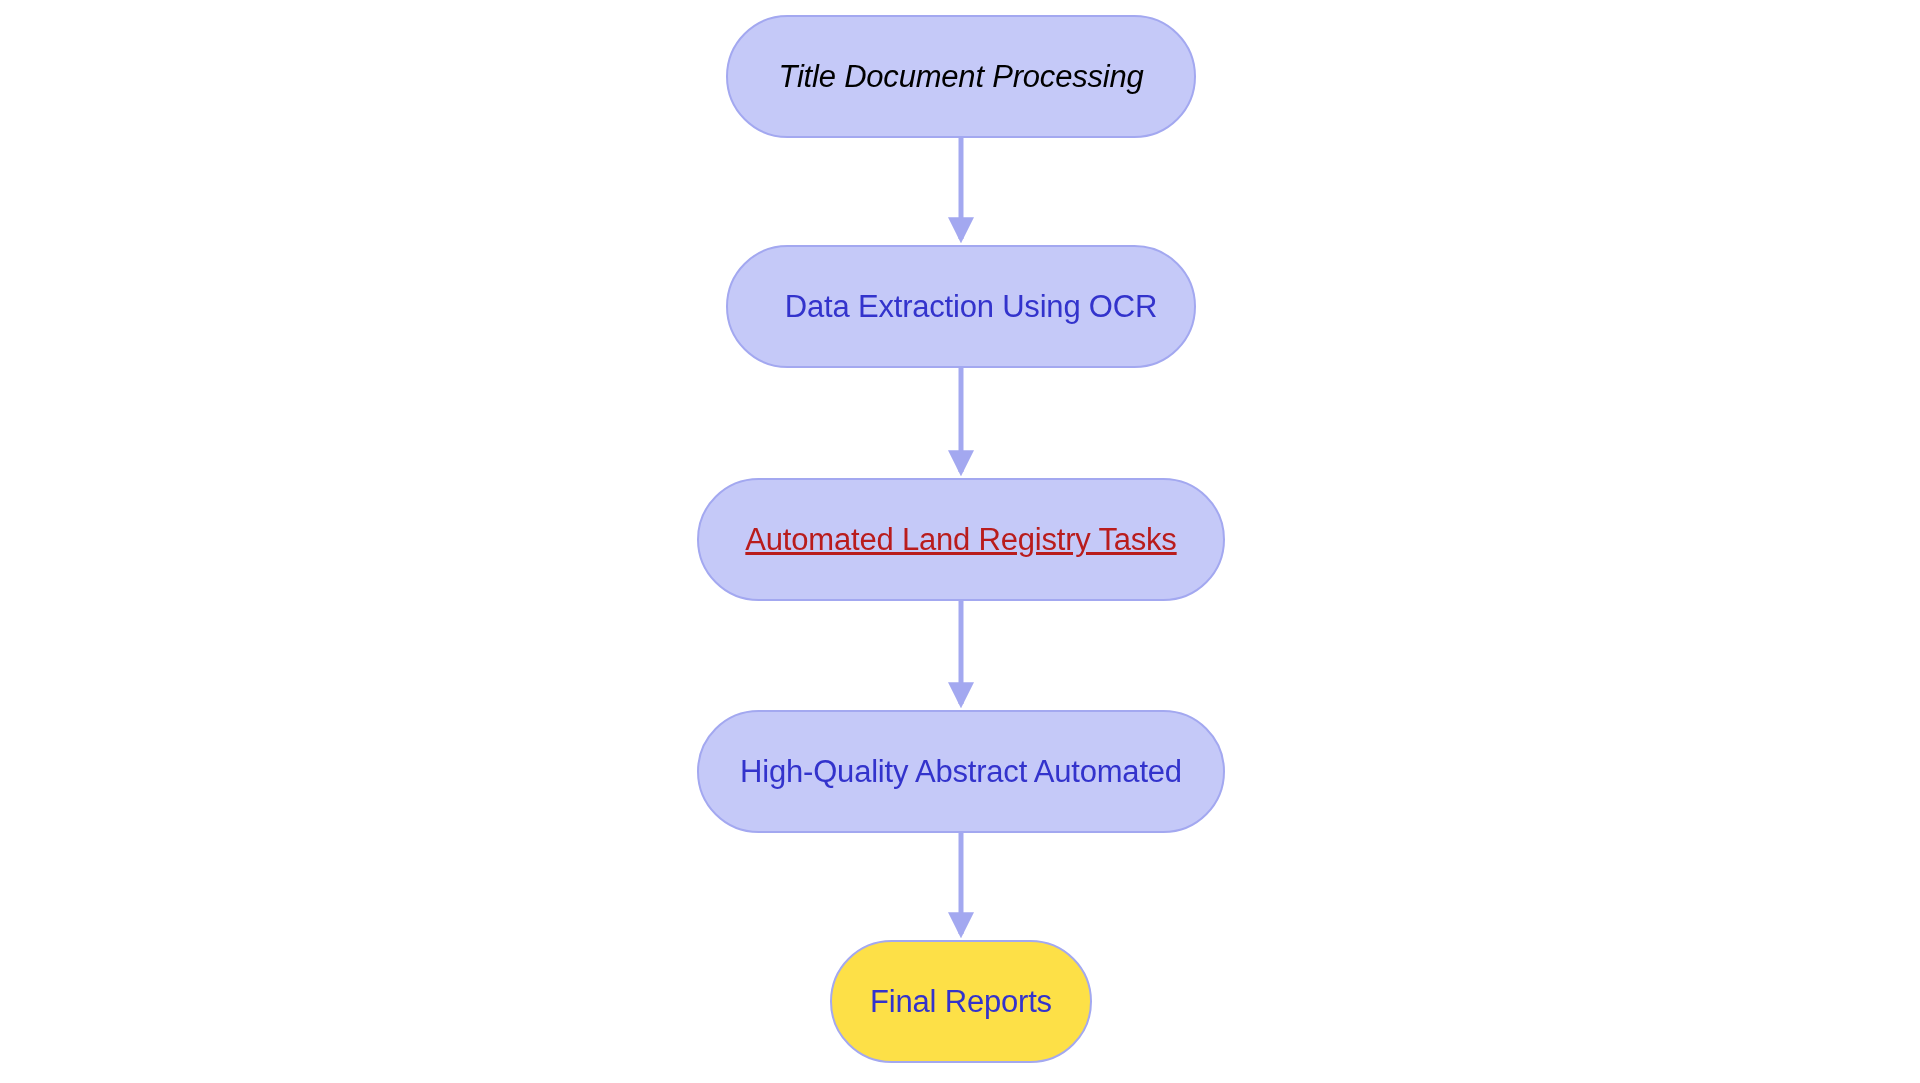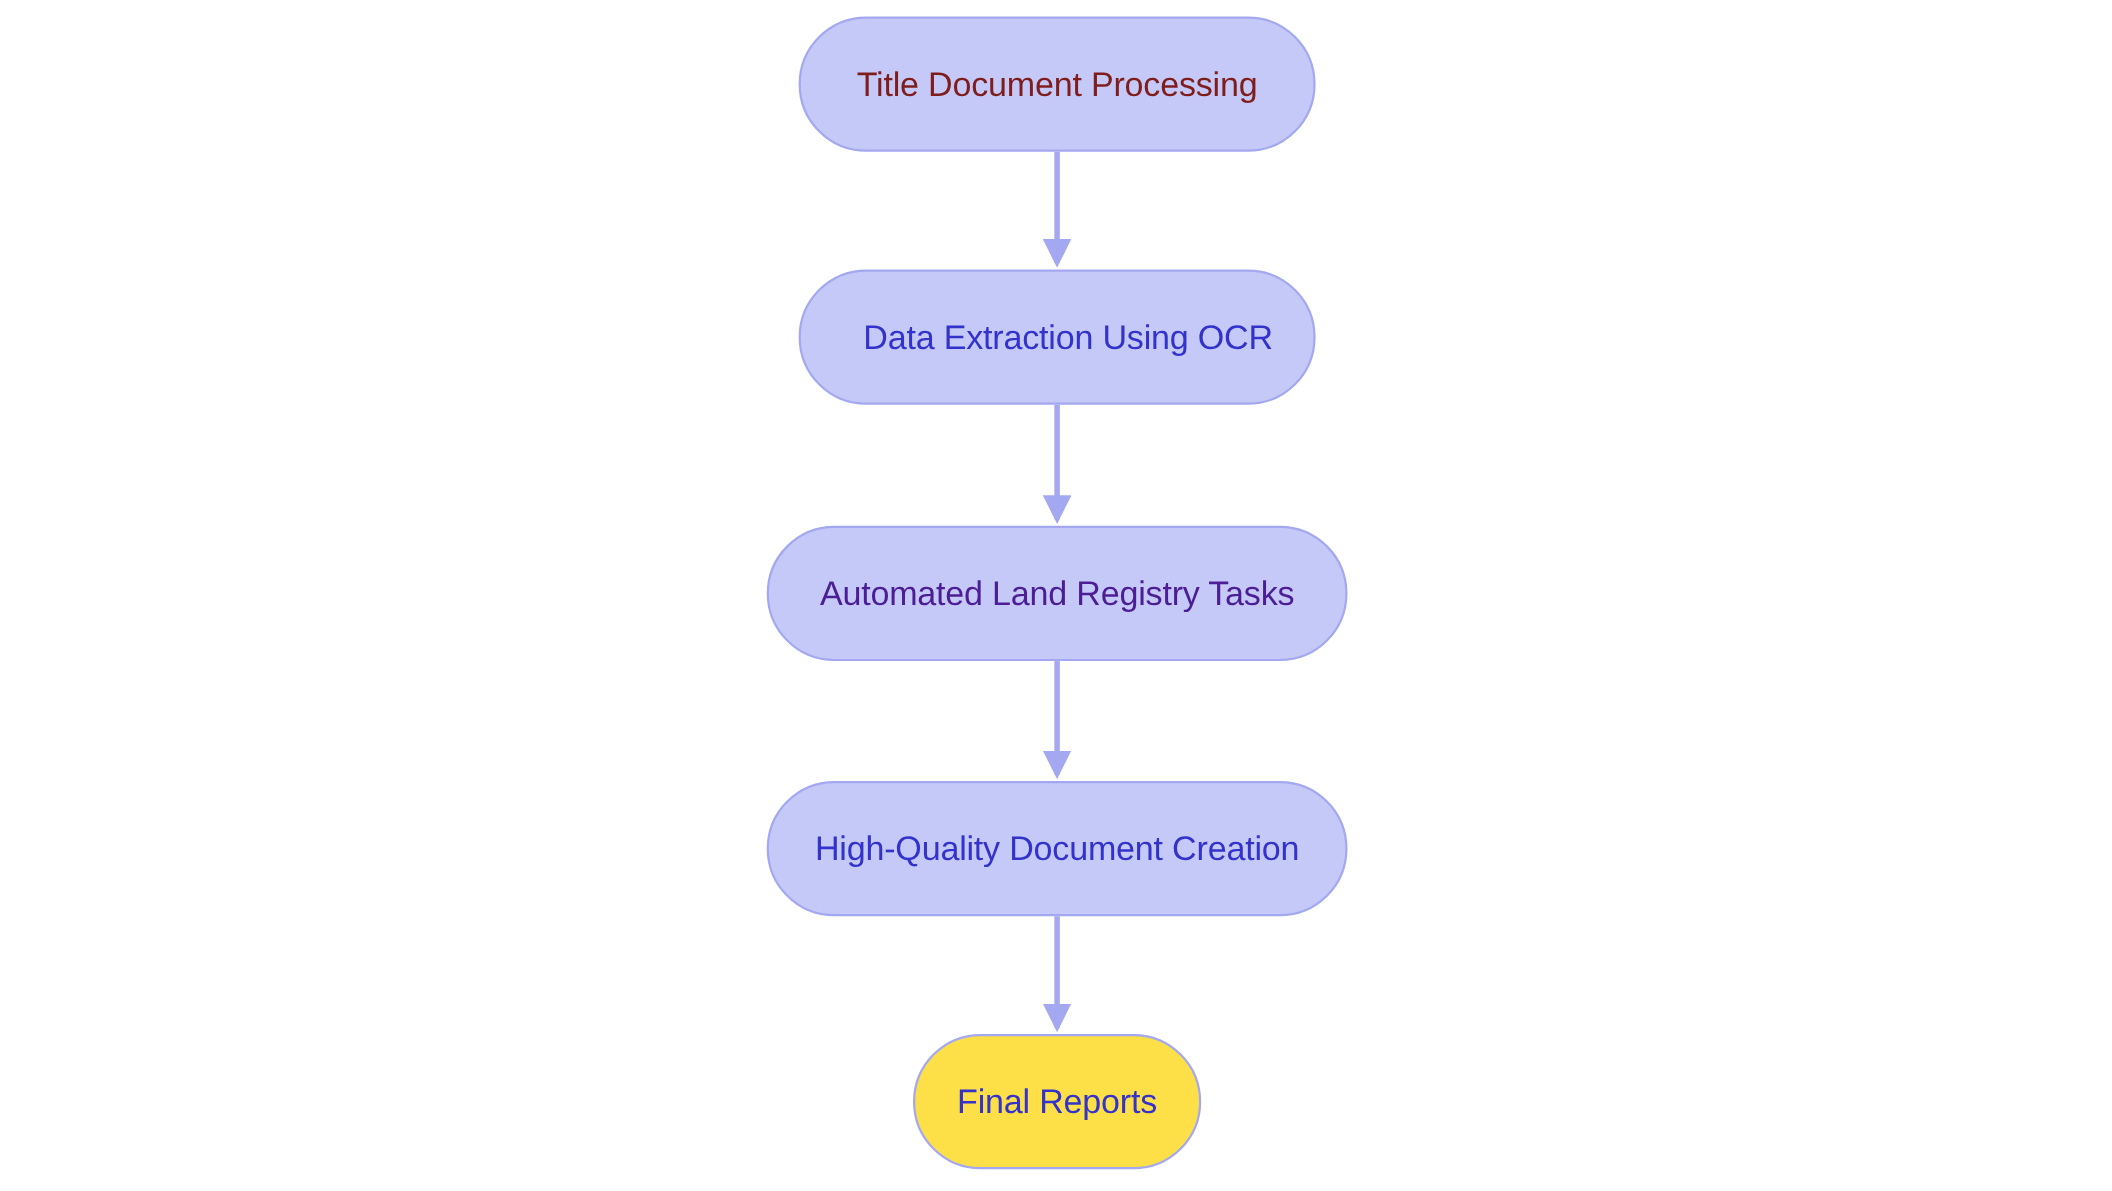--- a/index.html
+++ b/index.html
@@ -87,33 +87,33 @@
       <line x1="961" y1="138" x2="961" y2="239"></line>
       <line x1="961" y1="368" x2="961" y2="472"></line>
       <line x1="961" y1="601" x2="961" y2="704"></line>
       <line x1="961" y1="833" x2="961" y2="934"></line>
     </g>
   </svg>
 
   <div class="node-stack">
 
     <div id="node-0" class="flow-node" style="background: rgb(197, 201, 248); border-color: rgb(163, 168, 240);">
-      <span class="flow-node-label" style="color: #7f1d1d;">Title Document Processing</span>
+      <span class="flow-node-label" style="color: #000000; font-style: italic;">Title Document Processing</span>
     </div>
 
     <div id="node-1" class="flow-node" style="background: rgb(197, 201, 248); border-color: rgb(163, 168, 240);">
       <span class="flow-node-label" style="color: rgb(51, 51, 204); margin-left: 20px;">Data Extraction Using OCR</span>
     </div>
 
     <div id="node-2" class="flow-node" style="background: rgb(197, 201, 248); border-color: rgb(163, 168, 240);">
-      <span class="flow-node-label" style="color: #4c1d95;">Automated Land Registry Tasks</span>
+      <span class="flow-node-label" style="color: #b91c1c; text-decoration: underline;">Automated Land Registry Tasks</span>
     </div>
 
     <div id="node-3" class="flow-node" style="background: rgb(197, 201, 248); border-color: rgb(163, 168, 240);">
-      <span class="flow-node-label" style="color: rgb(51, 51, 204);">High-Quality Document Creation</span>
+      <span class="flow-node-label" style="color: rgb(51, 51, 204);">High-Quality Abstract Automated</span>
     </div>
 
     <div id="node-4" class="flow-node" style="background: #fde047; border-color: rgb(163, 168, 240);">
       <span class="flow-node-label" style="color: rgb(51, 51, 204);">Final Reports</span>
     </div>
 
   </div>
 </div>
 
 </body></html>

